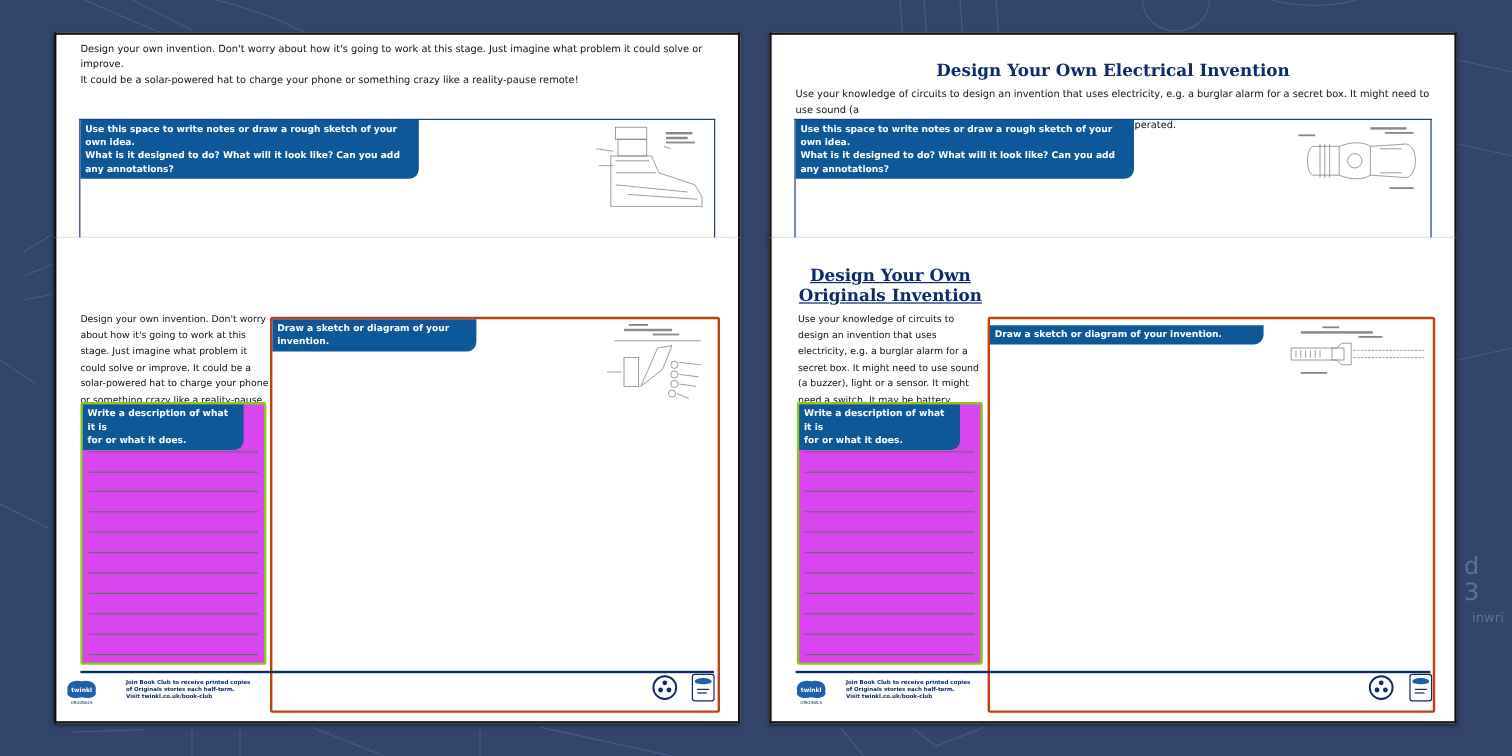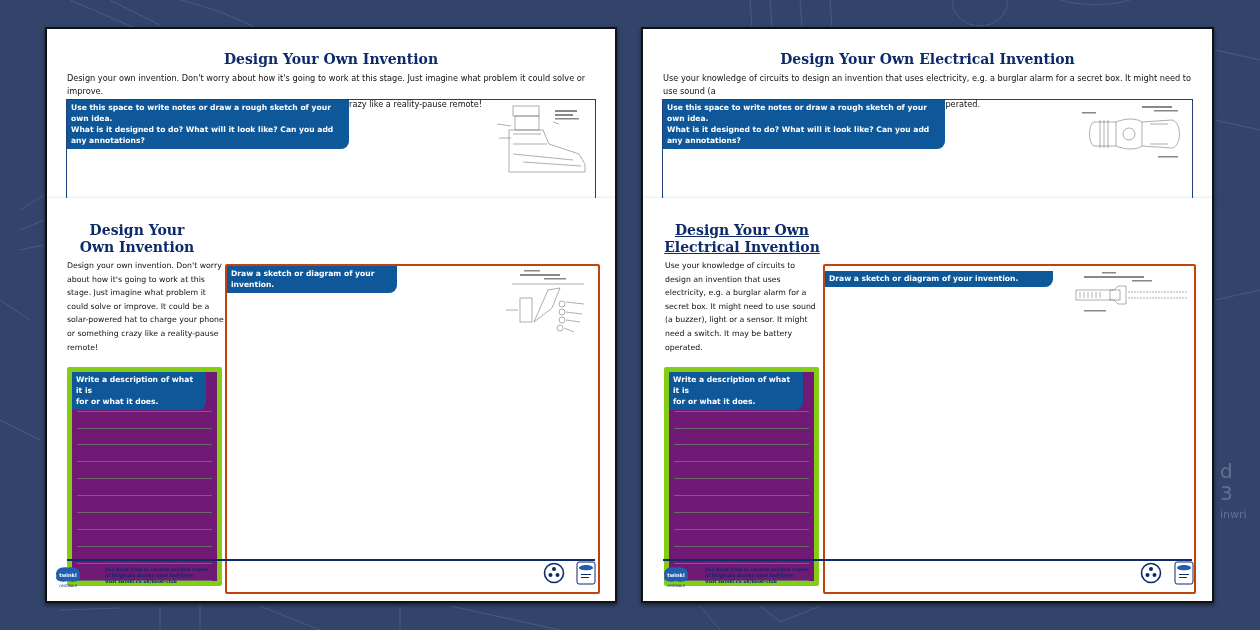--- a/index.html
+++ b/index.html
@@ -9,21 +9,21 @@
     font-family: "DejaVu Sans", sans-serif;
     position: relative;
   }
   .bg-art { position: absolute; inset: 0; pointer-events: none; }
   .bg-text {
     position: absolute; right: 0; top: 460px; width: 40px;
     color: #6b7ca0; font-size: 20px; line-height: 22px; opacity: .8;
     font-family: "DejaVu Sans", sans-serif;
   }
   .bg-text span { display: block; }
-  .bg-text .small { font-size: 11px; }
+  .bg-text .small { font-size: 11px; text-align: center; }
   .sheet {
     position: absolute; background: #fff;
     border: 2px solid #111; box-shadow: 0 2px 4px rgba(0,0,0,.5);
   }
   .sheet.top { height: 172px; border-bottom: none; }
   .sheet.top::after {
     content: ""; position: absolute; left: 0; right: 0; bottom: -3px; height: 4px;
     background: linear-gradient(#bcbcbc, #e6e6e6);
   }
   .sheet.bottom { border-top: none; }
@@ -46,21 +46,21 @@
   .sketch-thumb {
     position: absolute; border: none; background: #fff;
   }
 
   .side-title {
     position: absolute; color: #0d2a6b; font-family: "DejaVu Serif", serif;
     font-weight: bold; text-align: center; font-size: 14px; line-height: 17px;
   }
   .side-intro { position: absolute; font-size: 7.8px; line-height: 13.6px; color: #111; }
   .desc-box {
-    position: absolute; border: 5px solid #84cc16; border-radius: 2px; background: #701a75; margin-top: 32px;
+    position: absolute; border: 2px solid #84cc16; border-radius: 2px; background: #d946ef;
   }
   .desc-box .line { position: absolute; left: 5px; right: 5px; height: 1px; background: #6a6a6a; }
   .draw-box {
     position: absolute; border: 2px solid #c2410c; border-radius: 2px; background: #fff; margin-top: 40px;
   }
   .footer-rule { position: absolute; height: 2px; background: #0d2a6b; }
   .footer-logo {
     position: absolute; width: 30px; height: 24px;
   }
   .footer-text {
@@ -84,21 +84,20 @@
     <path d="M0 300 L30 320 M0 420 L40 440"></path>
   </g>
 </svg>
 <div class="bg-text">
   <span>d</span>
   <span>3</span>
   <span class="small">inwri</span>
 </div>
 
 <div class="sheet top" style="left:45px; top:27px; width:572px;">
-  <div class="title">Design Your Own Invention</div>
   <div class="intro">
     <div>Design your own invention. Don't worry about how it's going to work at this stage. Just imagine what problem it could solve or improve.</div>
     <div>It could be a solar-powered hat to charge your phone or something crazy like a reality-pause remote!</div>
   </div>
   <div class="notes-box">
     <div class="banner" style="width:282px;">
       <div>Use this space to write notes or draw a rough sketch of your own idea.</div>
       <div>What is it designed to do? What will it look like? Can you add any annotations?</div>
     </div>
     <svg class="sketch-thumb" style="right:2px; top:4px;" width="100" height="76" viewBox="0 0 100 76">
@@ -112,24 +111,20 @@
       <g fill="#888">
           <rect x="62" y="6" width="22" height="2"></rect>
           <rect x="62" y="10" width="18" height="2"></rect>
           <rect x="62" y="14" width="24" height="1.5"></rect>
         </g>
     </svg>
   </div>
 </div>
 
 <div class="sheet bottom" style="left:45px; top:198px; width:572px; height:405px;">
-  <div class="side-title" style="left:10px; top:24px; width:160px;">
-    <div>Design Your</div>
-    <div>Own Invention</div>
-  </div>
   <div class="side-intro" style="left:20px; top:61px; width:158px;">Design your own invention. Don't worry about how it's going to work at this stage. Just imagine what problem it could solve or improve. It could be a solar-powered hat to charge your phone or something crazy like a reality-pause remote!</div>
 
   <div class="desc-box" style="left:20px; top:137px; width:155px; height:219px;">
     <div class="banner" style="width:134px;">
       <div>Write a description of what it is</div>
       <div>for or what it does.</div>
     </div>
     <div class="line" style="top:39px;"></div>
     <div class="line" style="top:56px;"></div>
     <div class="line" style="top:72px;"></div>
@@ -222,21 +217,21 @@
       <g fill="#888">
           <rect x="78" y="52" width="20" height="1.5"></rect>
         </g>
     </svg>
   </div>
 </div>
 
 <div class="sheet bottom" style="left:641px; top:198px; width:573px; height:405px;">
   <div class="side-title" style="left:14px; top:24px; width:170px;text-decoration:underline;">
     <div>Design Your Own</div>
-    <div>Electrical Invention</div>
+    <div>Originals Invention</div>
   </div>
   <div class="side-intro" style="left:22px; top:61px; width:158px;">Use your knowledge of circuits to design an invention that uses electricity, e.g. a burglar alarm for a secret box. It might need to use sound (a buzzer), light or a sensor. It might need a switch. It may be battery operated.</div>
 
   <div class="desc-box" style="left:21px; top:137px; width:155px; height:219px;">
     <div class="banner" style="width:134px;">
       <div>Write a description of what it is</div>
       <div>for or what it does.</div>
     </div>
     <div class="line" style="top:39px;"></div>
     <div class="line" style="top:56px;"></div>

